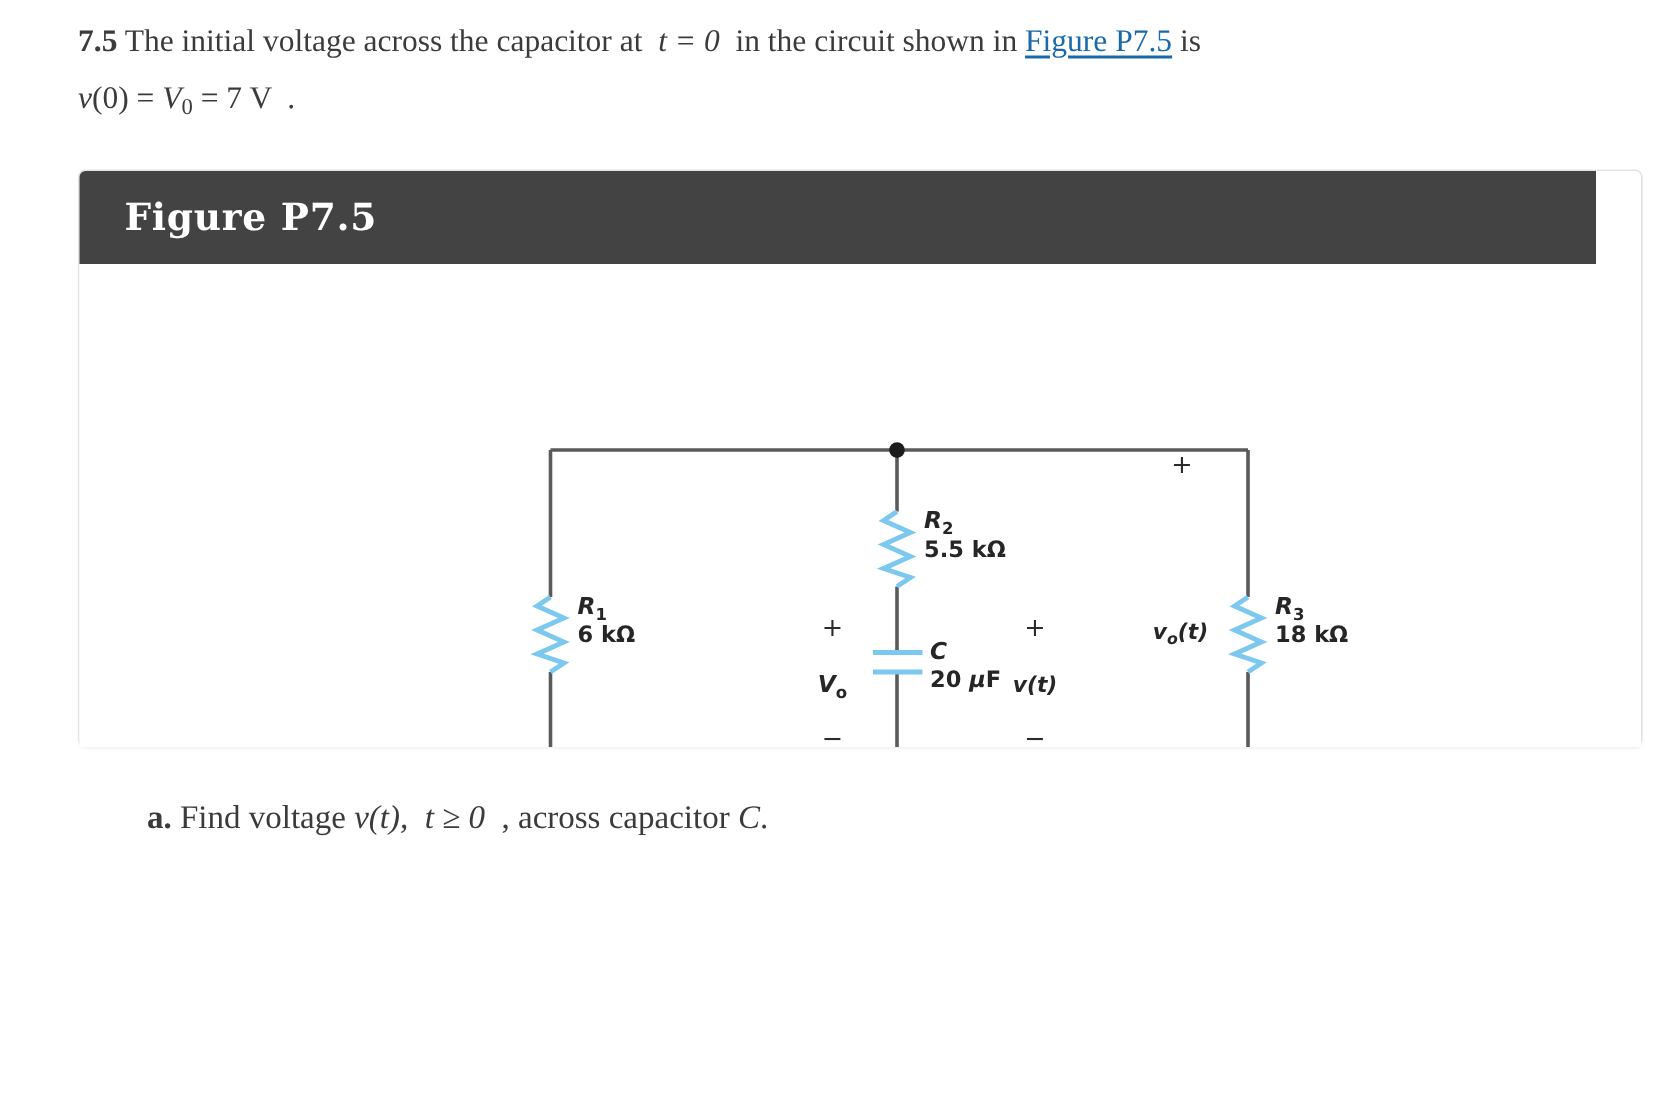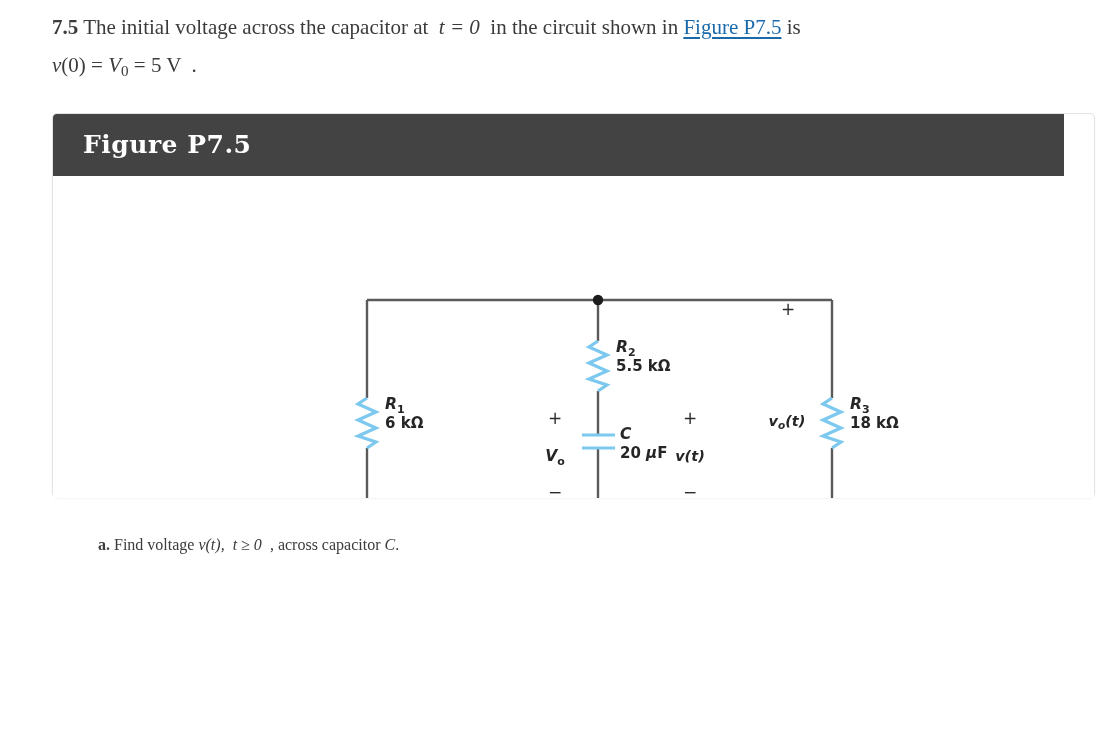--- a/index.html
+++ b/index.html
@@ -62,42 +62,42 @@
     width:100%;height:322px;
     background:#fff;
   }
 
   
   .circuit{position:absolute;left:0;top:0;}
 
   
   .qa,.qb{
     position:absolute;
-    font-size:16px;
+    font-size:22px;
     line-height:30px;
     color:#3b3b3b;
   }
   .qa{left:98px;top:530px;}
   .qb{left:98px;top:661px;}
   .qa b,.qb b{font-weight:bold;}
 </style>
 </head>
 <body>
 
 <div class="page">
 
   <div class="stmt">
     <b>7.5</b>
     <span>The initial voltage across the capacitor at</span>
     &nbsp;<span class="mathit nowrapm">t = 0</span>&nbsp;
     <span>in the circuit shown in</span>
     <a class="figlink">Figure P7.5</a>
     <span>is</span>
     <br>
-    <span class="nowrapm"><span class="mathit">v</span><span>(0) = </span><span class="mathit">V</span><span class="sub">0</span><span> = 5 V</span></span>
+    <span class="nowrapm"><span class="mathit">v</span><span>(0) = </span><span class="mathit">V</span><span class="sub">0</span><span> = 7 V</span></span>
     &nbsp;<span>.</span>
   </div>
 
   <div class="card">
     <div class="card-head">
       <div class="card-head-title">Figure  P7.5</div>
     </div>
     <div class="card-body">
 
       <svg class="circuit" width="1041" height="322" viewBox="0 0 1041 322">

